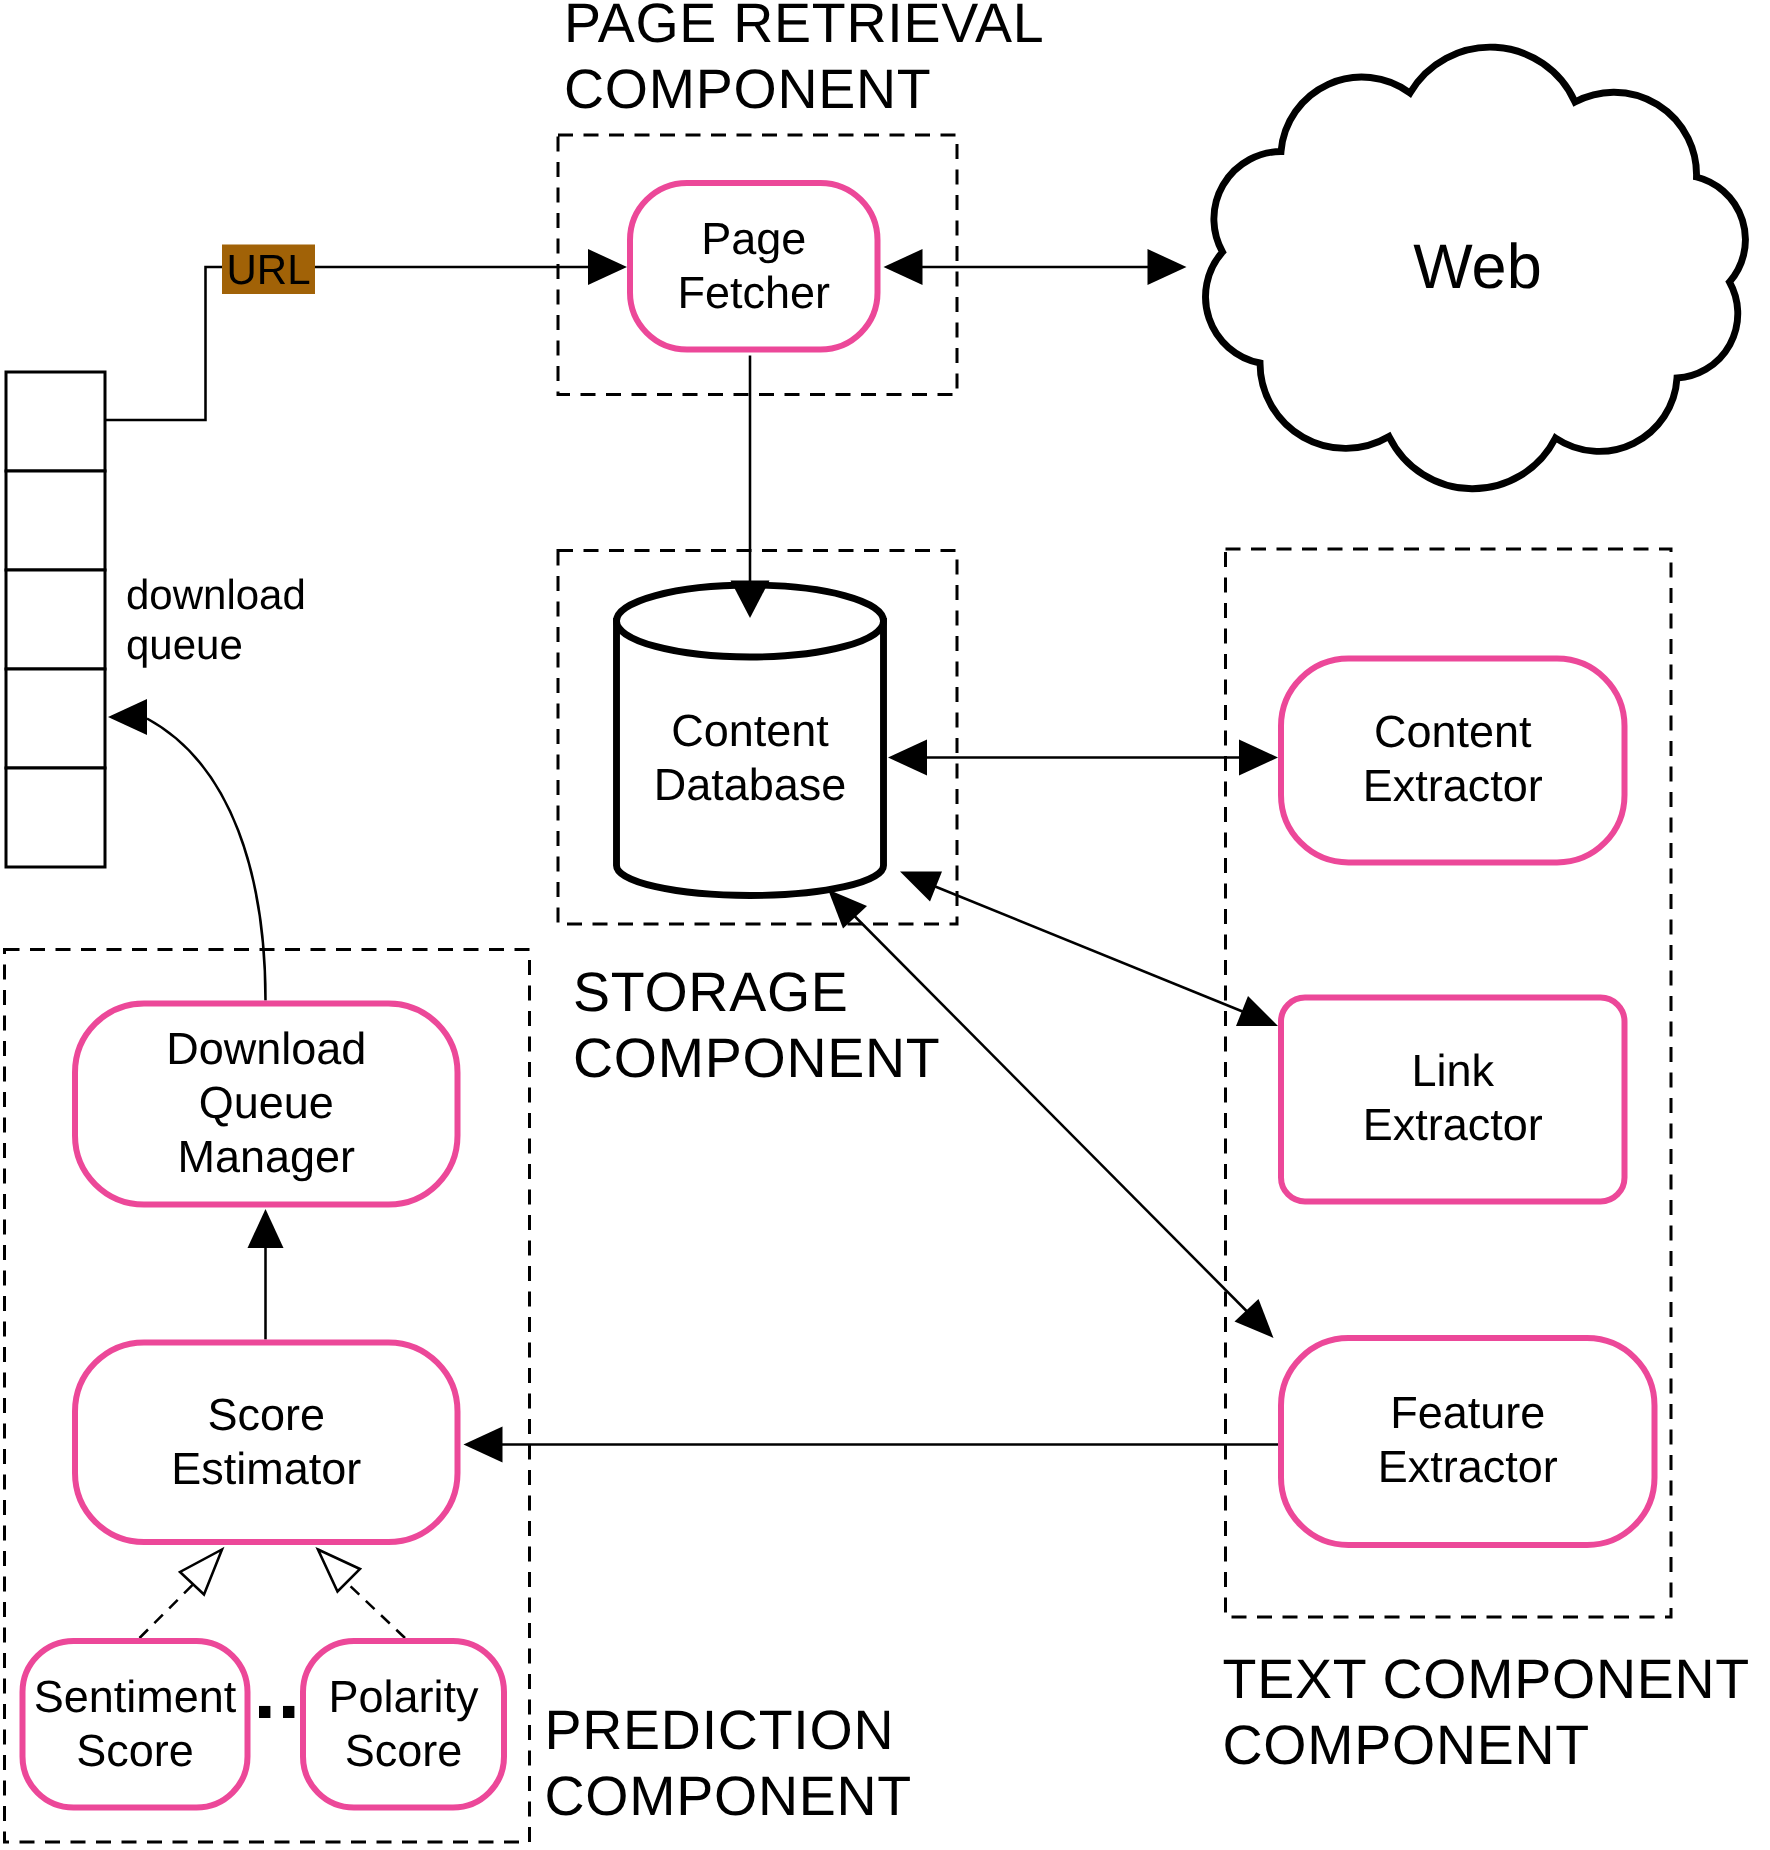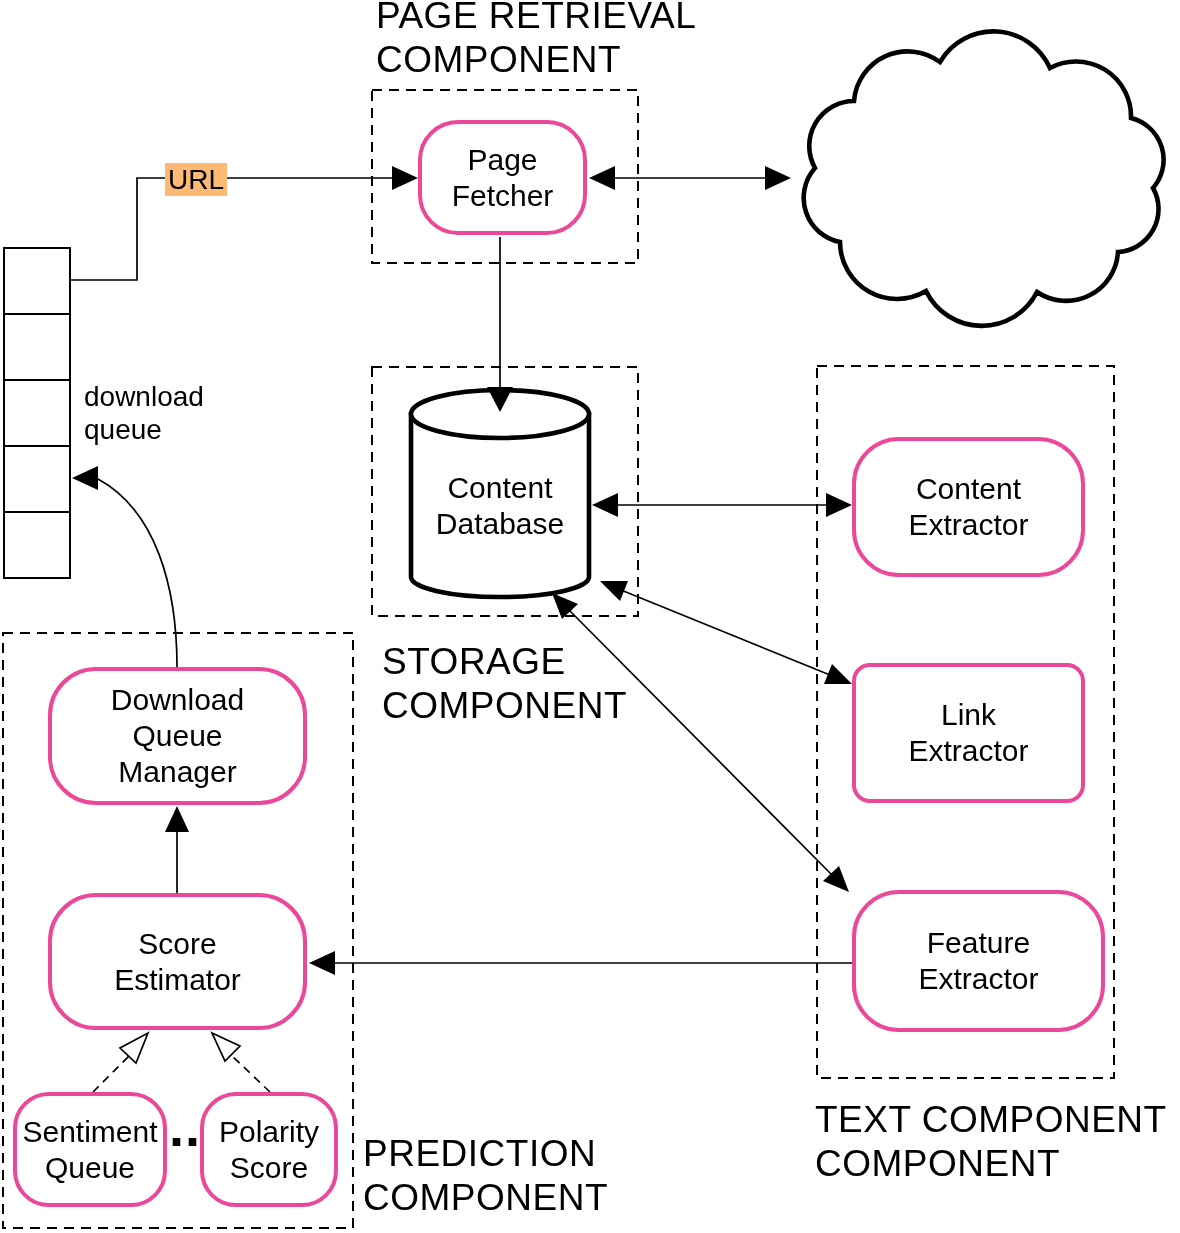--- a/index.html
+++ b/index.html
@@ -150,41 +150,42 @@
 Extractor</div>
 
   <div class="node" style="left:48px;top:667px;width:259px;height:138px;border-radius:48px;">Download
 Queue
 Manager</div>
 
   <div class="node" style="left:48px;top:893px;width:259px;height:137px;border-radius:48px;">Score
 Estimator</div>
 
   <div class="node" style="left:13px;top:1092px;width:154px;height:115px;border-radius:36px;">Sentiment
-Queue</div>
+Score</div>
 
   <div class="node" style="left:200px;top:1092px;width:138px;height:115px;border-radius:36px;">Polarity
 Score</div>
 
   <div class="lbl" style="left:376px;top:-6px;">PAGE RETRIEVAL
 COMPONENT</div>
 
   <div class="lbl" style="left:382px;top:640px;">STORAGE
 COMPONENT</div>
 
   <div class="lbl" style="left:815px;top:1098px;">TEXT COMPONENT
 COMPONENT</div>
 
   <div class="lbl" style="left:363px;top:1132px;">PREDICTION
 COMPONENT</div>
 
-  <div class="small-lbl" style="left:165px;top:163px;background:#fdba74;padding:0 3px;">URL</div>
+  <div class="small-lbl" style="left:148px;top:163px;background:#a16207;padding:0 3px;">URL</div>
 
   <div class="small-lbl" style="left:84px;top:380px;">download
 queue</div>
 
+  <div class="overlay-lbl" style="left:885px;top:155px;width:200px;font-size:42px;line-height:46px;">Web</div>
 
   <div class="overlay-lbl" style="left:405px;top:470px;width:190px;">Content
 Database</div>
 
   <div style="position:absolute;left:169px;top:1100px;font-size:54px;font-weight:bold;line-height:54px;letter-spacing:1px;">..</div>
 
 </div>
 
 </body></html>

